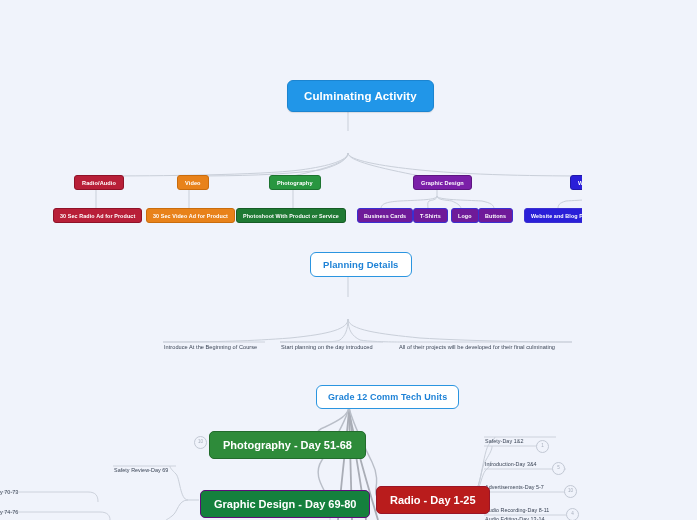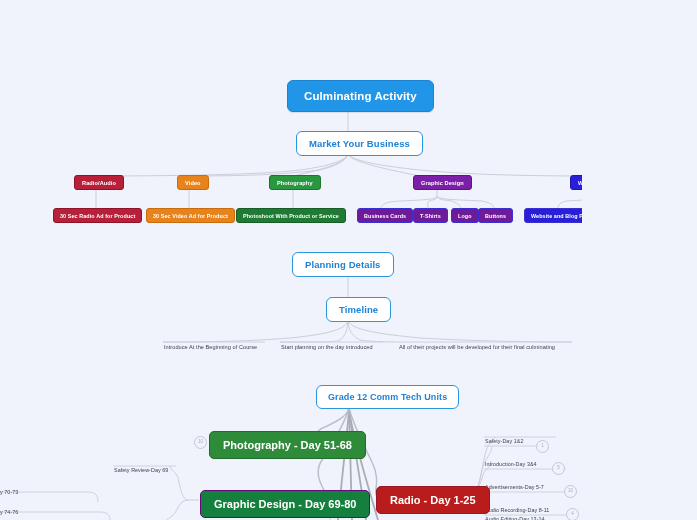--- a/index.html
+++ b/index.html
@@ -187,42 +187,40 @@
 
       <path d="M0,492 L88,492 C96,492 98,496 98,502" stroke="#cdd2dc"></path>
       <path d="M0,512 L100,512 C108,512 110,516 110,520" stroke="#cdd2dc"></path>
 
       <path d="M330,520 C330,512 332,505 336,500" stroke="#cdd2dc"></path>
     </g>
   </svg>
 
   <div class="node n-root" style="left:287px;top:80px;">Culminating Activity</div>
 
-  <div class="node n-white" style="left:296px;top:131px;">Market Your Business</div>
 
   <div class="node chip c-crimson" style="left:74px;top:175px;">Radio/Audio</div>
   <div class="node chip c-orange" style="left:177px;top:175px;">Video</div>
   <div class="node chip c-green" style="left:269px;top:175px;">Photography</div>
   <div class="node chip c-purple" style="left:413px;top:175px;">Graphic Design</div>
   <div class="node chip c-blue" style="left:570px;top:175px;">Web Development</div>
 
   <div class="node chip lvl2 c-crimson2" style="left:53px;top:208px;">30 Sec Radio Ad for Product</div>
   <div class="node chip lvl2 c-orange2" style="left:146px;top:208px;">30 Sec Video Ad for Product</div>
   <div class="node chip lvl2 c-green2" style="left:236px;top:208px;">Photoshoot With Product or Service</div>
 
   <div class="node chip lvl2 c-purple2" style="left:357px;top:208px;">Business Cards</div>
   <div class="node chip lvl2 c-purple2" style="left:413px;top:208px;">T-Shirts</div>
   <div class="node chip lvl2 c-purple2" style="left:451px;top:208px;">Logo</div>
   <div class="node chip lvl2 c-purple2" style="left:478px;top:208px;">Buttons</div>
 
   <div class="node chip lvl2 c-blue2" style="left:524px;top:208px;">Website and Blog Post</div>
   <div class="node chip lvl2 c-blue2" style="left:592px;top:208px;">Moc Social Media Account</div>
 
-  <div class="node n-white" style="left:292px;top:252px;">Planning Details</div>
-  <div class="node n-white" style="left:326px;top:297px;">Timeline</div>
+  <div class="node n-white" style="left:310px;top:252px;">Planning Details</div>
 
   <div class="leaf" style="left:164px;top:344px;">Introduce At the Beginning of Course</div>
   <div class="leaf" style="left:281px;top:344px;">Start planning on the day introduced</div>
   <div class="leaf" style="left:399px;top:344px;">All of their projects will be developed for their final culminating</div>
 
   <div class="node n-white small" style="left:290px;top:385px;">Grade 12 Comm Tech Units</div>
 
   <div class="unit u-green" style="left:209px;top:431px;">Photography - Day 51-68</div>
   <div class="badge" style="left:194px;top:436px;">10</div>
 

